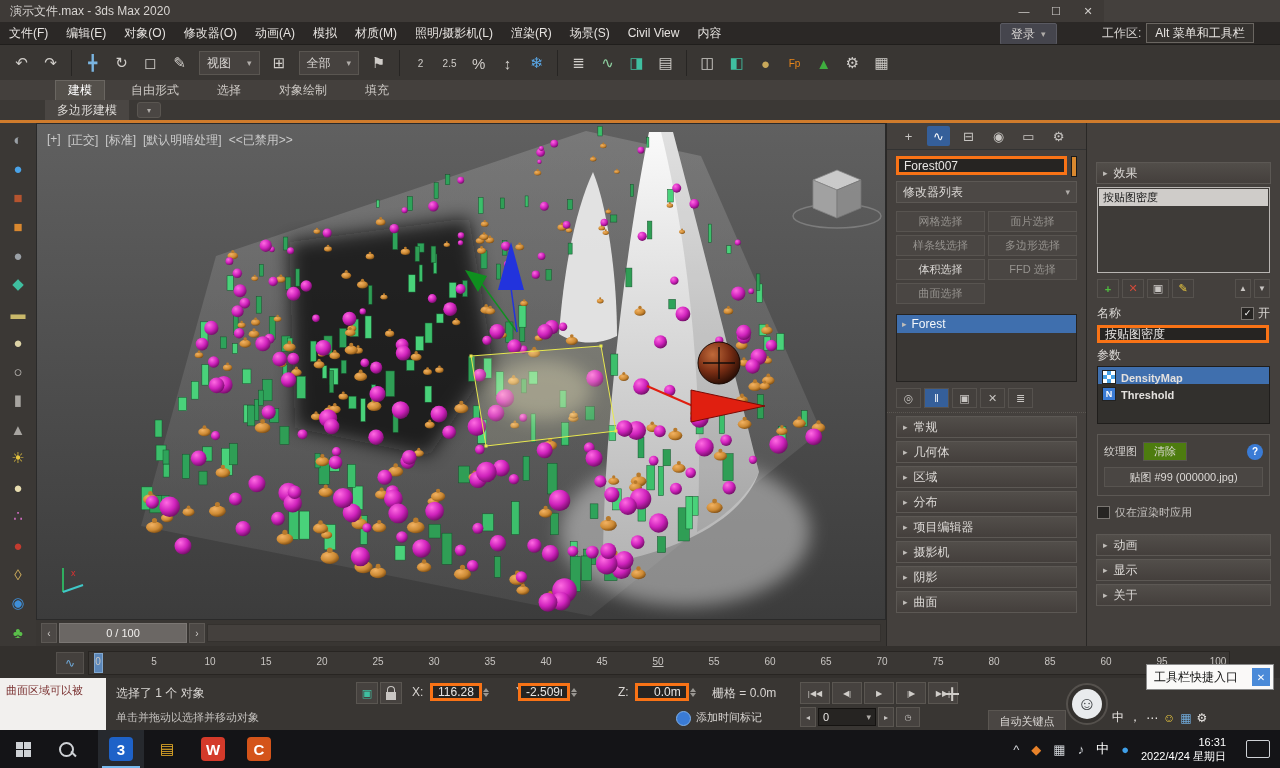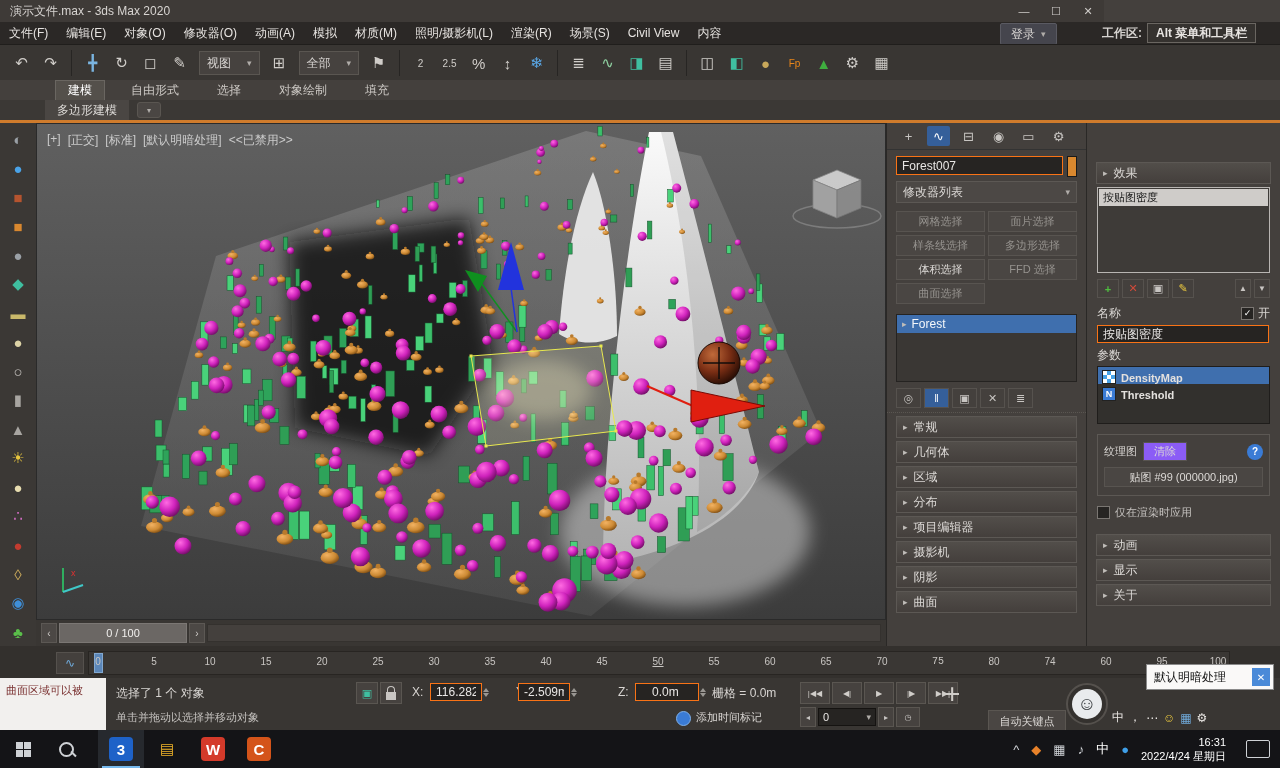--- a/index.html
+++ b/index.html
@@ -10,21 +10,21 @@
   #titlebar{top:0;left:0;width:1104px;height:22px;background:#3e3a37;display:flex;align-items:center;font-size:12px;}
   #titlebar .title{padding-left:10px;color:#d8d5d2;}
   #titlebar .winbtns{margin-left:auto;display:flex;}
   .winbtn{width:32px;height:22px;display:flex;align-items:center;justify-content:center;font-size:11px;color:#cfccc9;}
   
   #menubar{top:22px;left:0;width:1280px;height:22px;background:#2b2826;display:flex;align-items:center;font-size:12px;}
   #menu-items{display:flex;height:22px;}
   .menu-item{padding:0 9px;line-height:22px;color:#e6e3e0;}
   #signin{position:absolute;left:1000px;top:1px;height:20px;background:#45454d;border:1px solid #5a5a62;
           display:flex;align-items:center;gap:6px;padding:0 10px;border-radius:2px;}
-  #workspace{position:absolute;left:1102px;top:1px;height:20px;display:flex;align-items:center;gap:5px;font-weight:bold;}
+  #workspace{position:absolute;left:1102px;top:1px;height:20px;display:flex;align-items:center;gap:5px;}
   #workspace .ws-box{height:18px;background:#35322f;border:1px solid #6a6661;display:flex;align-items:center;padding:0 8px;color:#e8e5e2;}
   
   #toolbar{top:44px;left:0;width:1280px;height:36px;background:#393633;border-top:1px solid #201e1c;
            display:flex;align-items:center;padding-left:8px;}
   #toolbar-items{display:flex;align-items:center;gap:2px;}
   .tb-btn{width:27px;height:28px;display:flex;align-items:center;justify-content:center;font-size:15px;border-radius:2px;}
   .tb-btn.small{font-size:10px;}
   .tb-dd{height:22px;background:#46423f;border:1px solid #5a5651;display:flex;align-items:center;gap:16px;
          padding:0 7px;font-size:12px;color:#d8d5d2;margin:0 4px;}
   .dd-caret{font-size:9px;color:#b0ada9;}
@@ -62,21 +62,21 @@
            color:#6fa8d8;font-size:12px;display:flex;align-items:center;justify-content:center;}
   #ruler{position:absolute;left:88px;top:5px;width:1140px;height:22px;background:#3a3734;border:1px solid #282522;}
   .tick{position:absolute;top:4px;transform:translateX(-50%);font-size:10px;color:#c8c5c2;}
   #frame-marker{position:absolute;left:5px;top:1px;width:7px;height:18px;background:#5b86b8;border:1px solid #82a8d0;}
   
   #cmd-panel{top:123px;left:886px;width:200px;height:523px;background:#44403d;border-left:1px solid #2a2826;box-sizing:border-box;}
   #cmd-tabs{height:26px;display:flex;align-items:center;gap:7px;padding:0 10px;border-bottom:1px solid #333;}
   .cmd-tab{width:23px;height:20px;display:flex;align-items:center;justify-content:center;color:#c8c5c2;font-size:13px;}
   .cmd-tab.active{background:#355f9a;color:#fff;border-radius:2px;}
   .name-row{display:flex;gap:4px;padding:6px 9px 4px;}
-  .text-input{background:#262422;border:1px solid #f97316;color:#e8e6e4;font-size:12px;padding:0 5px;height:19px;box-sizing:border-box;}
+  .text-input{background:#262422;border:3px solid #f97316;color:#e8e6e4;font-size:12px;padding:0 5px;height:19px;box-sizing:border-box;}
   #obj-name{flex:1;}
   .swatch{width:19px;height:19px;border:1px solid #1a1a1a;}
   .modlist{margin:0 9px;height:20px;background:#4c4845;border:1px solid #5c5854;color:#dad7d4;font-size:12px;
            display:flex;align-items:center;justify-content:space-between;padding:0 6px;}
   #sel-grid{display:grid;grid-template-columns:1fr 1fr;gap:3px;padding:8px 9px;}
   .selbtn{height:19px;background:#4a4643;border:1px solid #585450;color:#96938f;font-size:11px;
           display:flex;align-items:center;justify-content:center;}
   .selbtn.enabled{color:#dcd9d6;}
   #mod-stack{margin:2px 9px;height:66px;background:#3a3734;border:1px solid #252321;}
   .stack-row{height:18px;display:flex;align-items:center;gap:5px;padding:0 5px;font-size:12px;color:#d0cdc9;}
@@ -106,21 +106,21 @@
   #fx-name-input{margin:3px 10px 0;width:172px;height:18px;}
   #params-box{margin:2px 10px;height:56px;background:#32302d;border:1px solid #1f1d1b;}
   .param-row{height:17px;display:flex;align-items:flex-end;gap:5px;padding:0 4px;font-size:11px;font-weight:bold;color:#e4e1de;}
   .param-row.selected{background:#3f6fae;}
   .checker-icon{width:12px;height:12px;background:repeating-conic-gradient(#4aa3e8 0 25%,#ffffff 0 50%);
                 background-size:8px 8px;border:1px solid #222;}
   .n-icon{width:12px;height:12px;background:#3a7bd5;color:#fff;font-size:9px;font-weight:bold;
           display:flex;align-items:center;justify-content:center;border:1px solid #222;}
   #texture-group{margin:10px 10px 0;border:1px solid #5c5854;padding:7px 6px 8px;}
   #texture-row{display:flex;align-items:center;gap:6px;font-size:11px;color:#d8d5d2;}
-  .mini-btn{height:17px;background:#8b5cf6;border:1px solid #585450;color:#dcd9d6;font-size:11px;
+  .mini-btn{height:17px;background:#4d7c0f;border:1px solid #585450;color:#dcd9d6;font-size:11px;
             display:flex;align-items:center;justify-content:center;padding:0 10px;}
   #help-btn{width:16px;height:16px;border-radius:50%;background:#3a7bd5;color:#fff;font-size:10px;font-weight:bold;
             display:flex;align-items:center;justify-content:center;margin-left:auto;}
   #map-btn{margin-top:6px;height:18px;background:#4a4643;border:1px solid #585450;color:#dcd9d6;font-size:11px;
            display:flex;align-items:center;justify-content:center;}
   #render-only{display:flex;align-items:center;gap:5px;padding:9px 10px 0;font-size:11px;color:#c4c1be;font-family:Liberation Mono, monospace;}
   #fx-rollouts{margin-top:14px;}
   
   #status-bar{top:678px;left:0;width:1280px;height:52px;background:#393633;font-size:12px;}
   #prompt-box{position:absolute;left:0;top:0;width:106px;height:52px;background:#f2f0ee;color:#7a3030;
@@ -976,23 +976,23 @@
       <span class="tick" style="left: 289px;">25</span>
       <span class="tick" style="left: 345px;">30</span>
       <span class="tick" style="left: 401px;">35</span>
       <span class="tick" style="left: 457px;">40</span>
       <span class="tick" style="left: 513px;">45</span>
       <span class="tick" style="left: 569px; text-decoration: underline;">50</span>
       <span class="tick" style="left: 625px;">55</span>
       <span class="tick" style="left: 681px;">60</span>
       <span class="tick" style="left: 737px;">65</span>
       <span class="tick" style="left: 793px;">70</span>
-      <span class="tick" style="left: 849px; font-family: Liberation Mono, monospace;">75</span>
+      <span class="tick" style="left: 849px;">75</span>
       <span class="tick" style="left: 905px;">80</span>
-      <span class="tick" style="left: 961px;">74</span>
+      <span class="tick" style="left: 961px;">85</span>
       <span class="tick" style="left: 1017px;">60</span>
       <span class="tick" style="left: 1073px;">95</span>
       <span class="tick" style="left: 1129px;">100</span>
     </div>
 </div>
 
 <div id="cmd-panel" class="abs">
   <div id="cmd-tabs">
       <div class="cmd-tab">+</div>
       <div class="cmd-tab active">∿</div>
@@ -1154,21 +1154,21 @@
   <span class="sb-text" style="left:516px;top:7px;">Y:</span>
   <div class="coord-wrap" style="left:518px;top:5px;">
     <input class="text-input coord-field" value="-2.509m" style="">
     <span class="spin">
         <i class="up"></i>
         <i class="dn"></i>
       </span>
   </div>
   <span class="sb-text" style="left:618px;top:7px;">Z:</span>
   <div class="coord-wrap" style="left:635px;top:5px;">
-    <input class="text-input coord-field" style="width: 64px; padding-left: 16px;" value="0.0m">
+    <input class="text-input coord-field" style="width: 54px; padding-left: 16px;" value="0.0m">
     <span class="spin">
         <i class="up"></i>
         <i class="dn"></i>
       </span>
   </div>
   <span class="sb-text" style="left:712px;top:7px;">栅格 = 0.0m</span>
 
   <div id="timetag-icon"></div>
   <span class="sb-text" style="left:696px;top:32px;font-size:11px;">添加时间标记</span>
 
@@ -1188,21 +1188,21 @@
     <div class="tiny-btn">▸</div>
     <div class="tiny-btn" style="width:22px;">◷</div>
   </div>
   <div id="plus-big">+</div>
   <div class="key-btn" style="top:3px;">自动关键点</div>
   <div class="key-btn" style="top:27px;">设置关键点</div>
   <div id="assistant">
     <div class="face">☺</div>
   </div>
   <div id="toolbar-entry">
-    <span>默认明暗处理</span>
+    <span>工具栏快捷入口</span>
     <span class="close">✕</span>
   </div>
   <div id="ime-row">
       <span style="color: rgb(232, 229, 226);">中</span>
       <span style="color: rgb(232, 229, 226);">，</span>
       <span style="color: rgb(232, 229, 226);">⋯</span>
       <span style="color: rgb(232, 198, 63);">☺</span>
       <span style="color: rgb(111, 168, 216);">▦</span>
       <span style="color: rgb(232, 229, 226);">⚙</span>
     </div>

